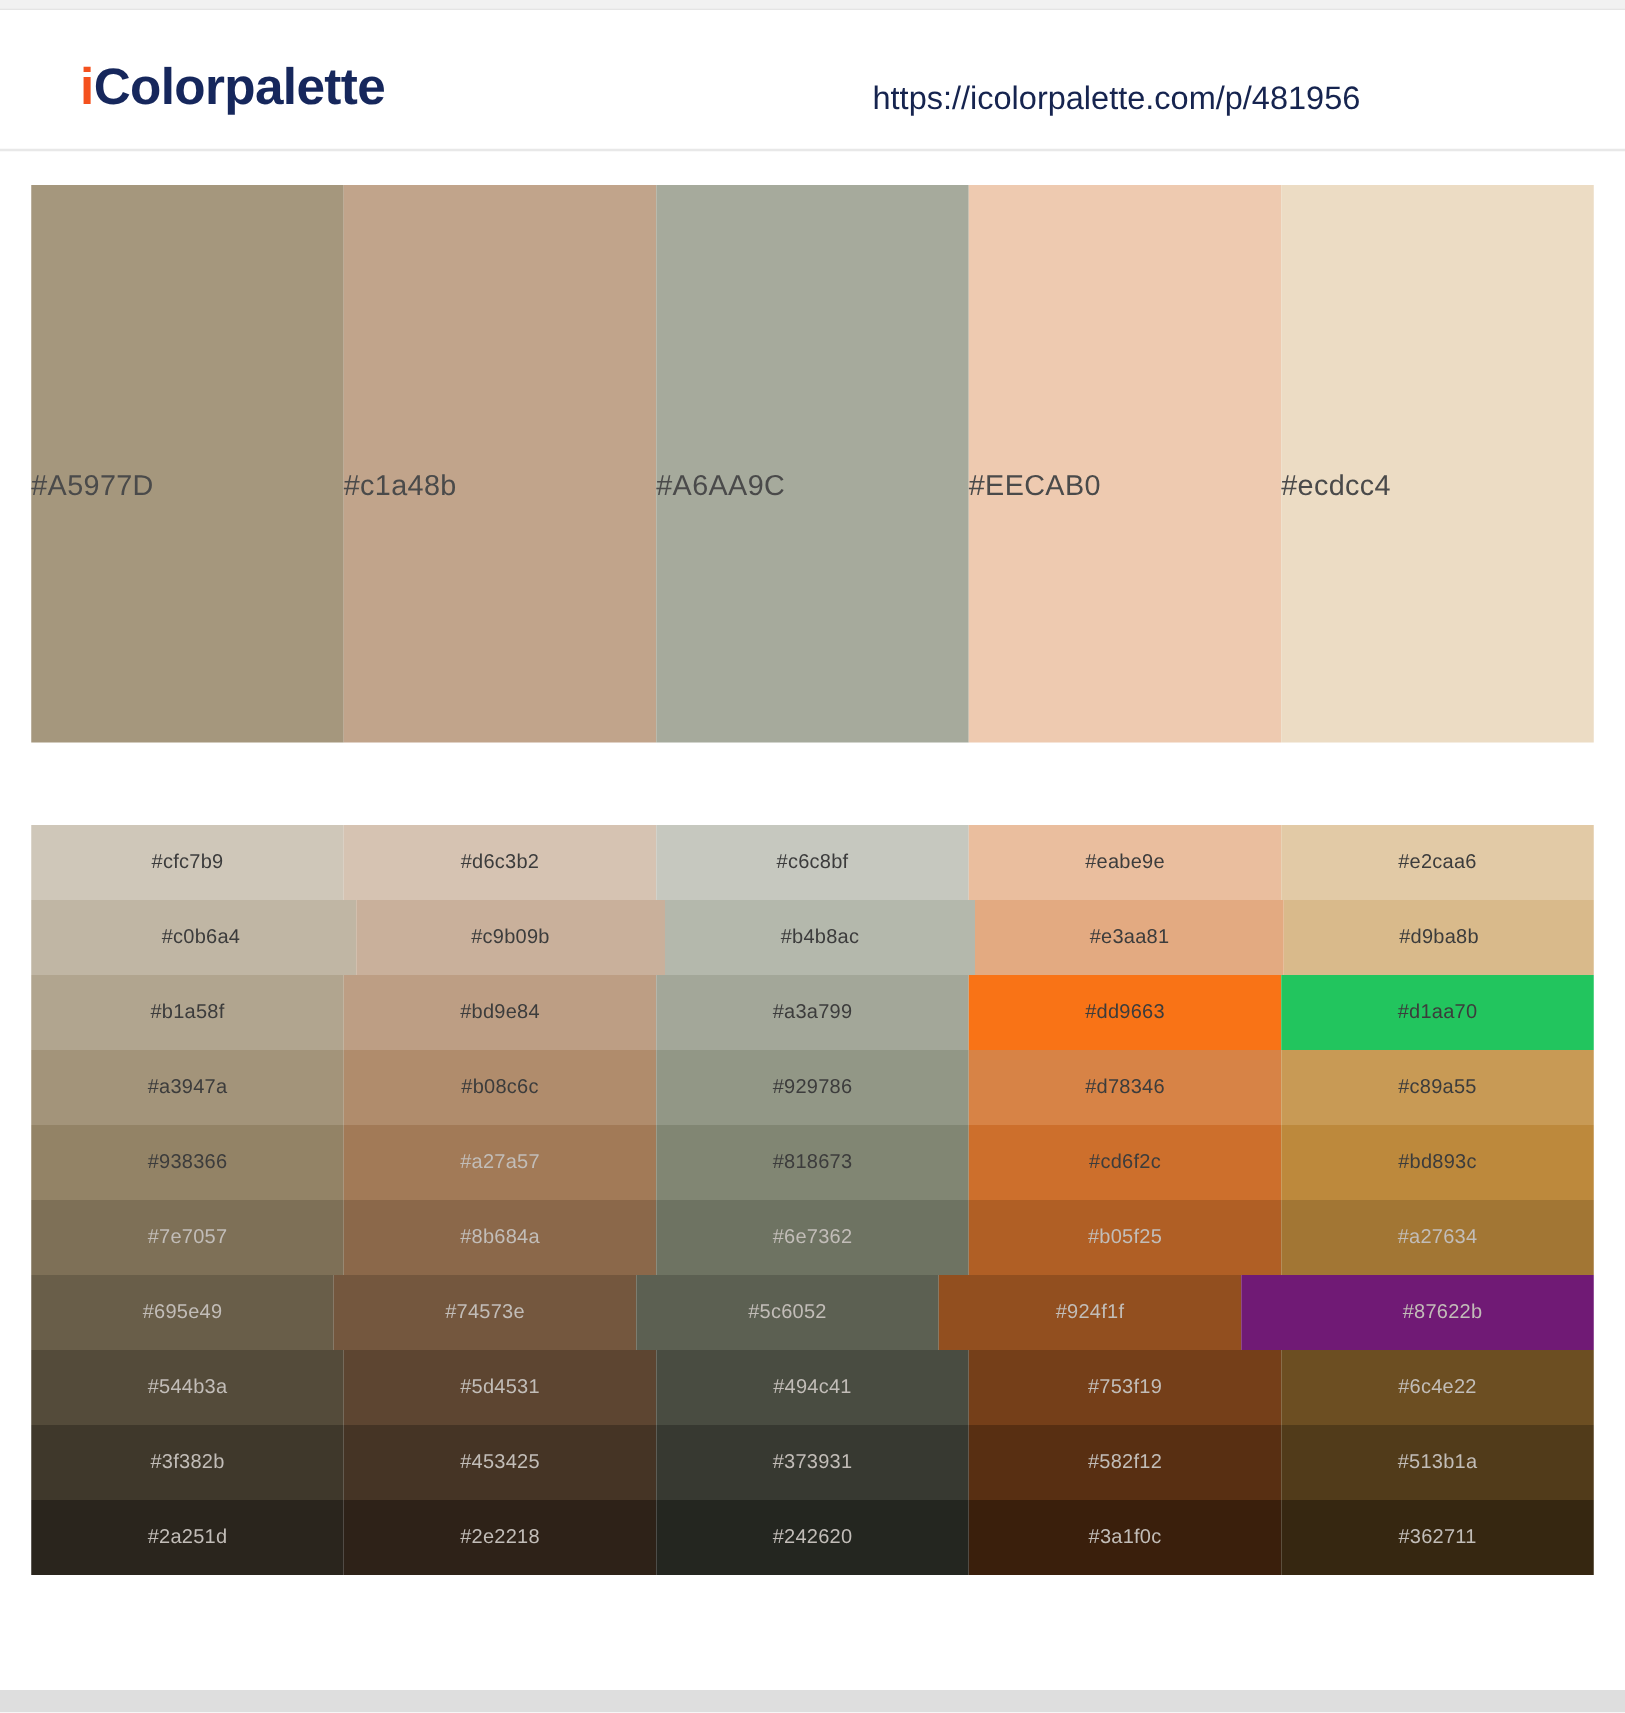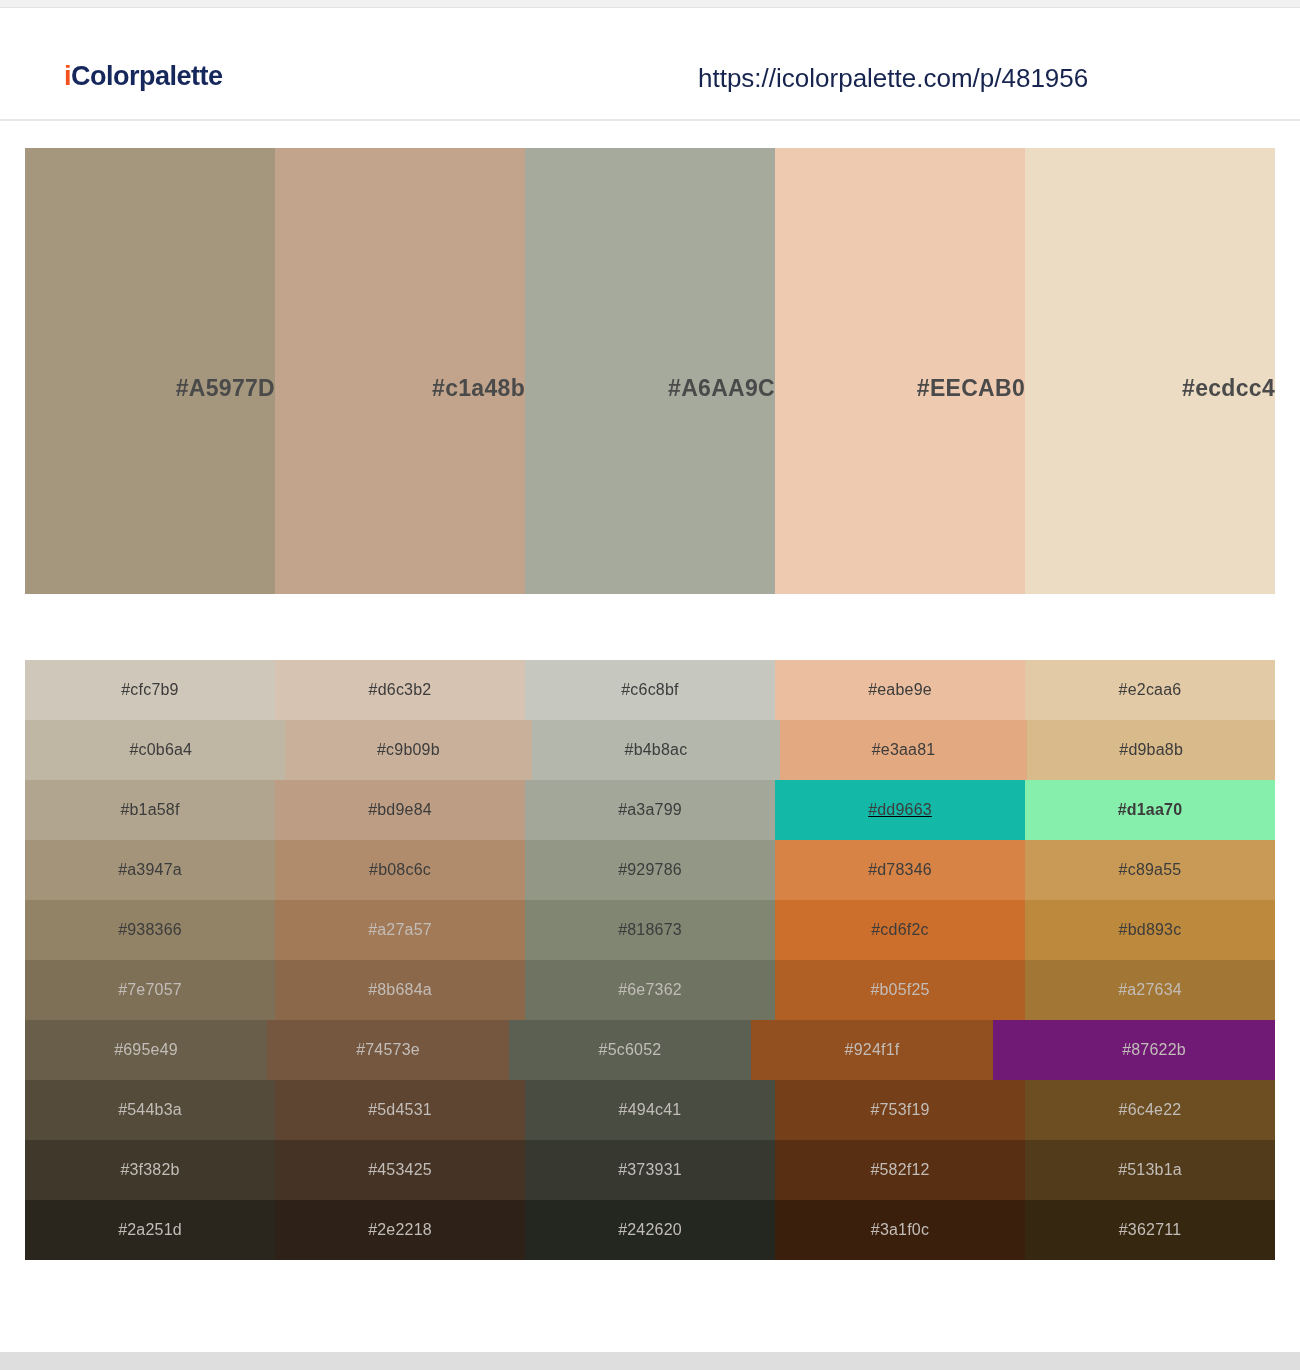--- a/index.html
+++ b/index.html
@@ -32,22 +32,22 @@
     position: absolute;
     top: 9px; left: 0;
     width: 1300px;
     height: 112px;
     background: #ffffff;
     border-bottom: 2px solid #e8e8e8;
   }
   .logo {
     position: absolute;
     left: 64px;
-    top: 54px;
-    font-size: 27px;
+    top: 40px;
+    font-size: 41px;
     font-weight: bold;
     letter-spacing: -0.5px;
     line-height: 1;
     white-space: nowrap;
   }
   .logo-i { color: #f4511e; }
   .logo-rest { color: #16275c; }
   .header-url {
     position: absolute;
     left: 698px;
@@ -66,22 +66,21 @@
     top: 148px;
     width: 1250px;
     height: 446px;
     display: flex;
   }
   .palette-cell {
     flex: 1 1 0;
     position: relative;
     display: flex;
     align-items: center;
-    justify-content: flex-end;
-    font-weight: bold;
+    justify-content: flex-start;
   }
   .palette-label {
     font-size: 23px;
     color: #4a4a4a;
     letter-spacing: 0.3px;
     margin-top: 34px;
   }
 
   
   .shades-grid {
@@ -190,24 +189,24 @@
       <div class="shade-row">
         <div class="shade-cell" style="background: rgb(177, 165, 143);">
           <span class="shade-label txt-dark">#b1a58f</span>
         </div>
         <div class="shade-cell" style="background: rgb(189, 158, 132);">
           <span class="shade-label txt-dark">#bd9e84</span>
         </div>
         <div class="shade-cell" style="background: rgb(163, 167, 153);">
           <span class="shade-label txt-dark">#a3a799</span>
         </div>
-        <div class="shade-cell" style="background: #14b8a6; text-decoration: underline;">
+        <div class="shade-cell" style="background: #f97316;">
           <span class="shade-label txt-dark">#dd9663</span>
         </div>
-        <div class="shade-cell" style="background: #86efac; font-weight: bold;">
+        <div class="shade-cell" style="background: #22c55e;">
           <span class="shade-label txt-dark">#d1aa70</span>
         </div>
       </div>
       <div class="shade-row">
         <div class="shade-cell" style="background: rgb(163, 148, 122);">
           <span class="shade-label txt-dark">#a3947a</span>
         </div>
         <div class="shade-cell" style="background: rgb(176, 140, 108);">
           <span class="shade-label txt-dark">#b08c6c</span>
         </div>

